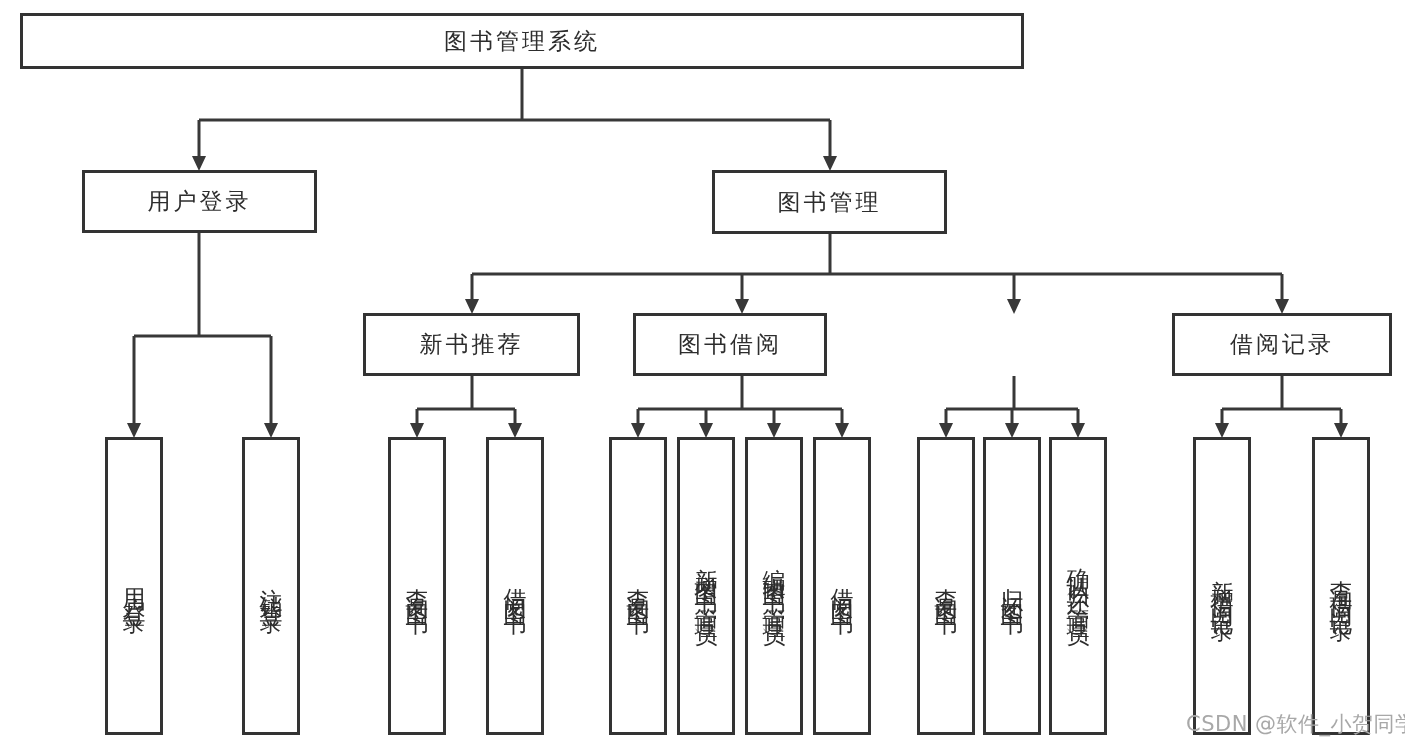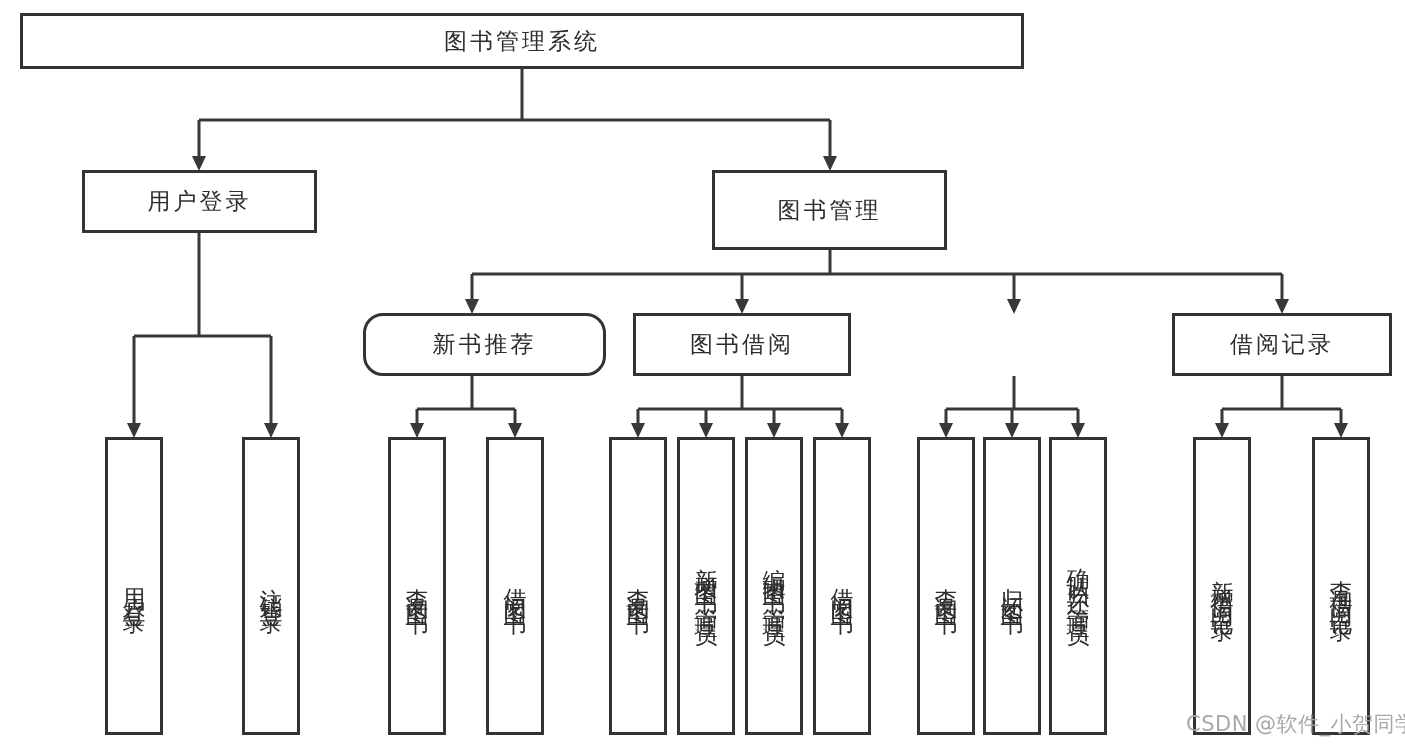--- a/index.html
+++ b/index.html
@@ -45,24 +45,24 @@
     letter-spacing: 8px;
     line-height: 1;
   }
   .vbox span {
     display: inline-block;
   }
   
   .n-root  { left: 20px;   top: 13px;  width: 1004px; height: 56px; }
   
   .n-ulogin { left: 82px;  top: 170px; width: 235px; height: 63px; }
-  .n-bmgmt  { left: 712px; top: 170px; width: 235px; height: 80px; }
-  
-  .n-nbr { left: 363px;  top: 313px; width: 243px; height: 63px; border-radius: 20px; }
-  .n-bb  { left: 633px;  top: 313px; width: 218px; height: 63px; }
+  .n-bmgmt  { left: 712px; top: 170px; width: 235px; height: 64px; }
+  
+  .n-nbr { left: 363px;  top: 313px; width: 217px; height: 63px; }
+  .n-bb  { left: 633px;  top: 313px; width: 194px; height: 63px; }
   .n-cb  { left: 905px;  top: 313px; width: 218px; height: 63px; }
   .n-br  { left: 1172px; top: 313px; width: 220px; height: 63px; }
   
   .leaf { top: 437px; width: 58px; height: 298px; }
   .l-ulogin  { left: 105px; }
   .l-logout  { left: 242px; }
   .l-nbq     { left: 388px; }
   .l-nbb     { left: 486px; }
   .l-bbq     { left: 609px; }
   .l-bba     { left: 677px; }

